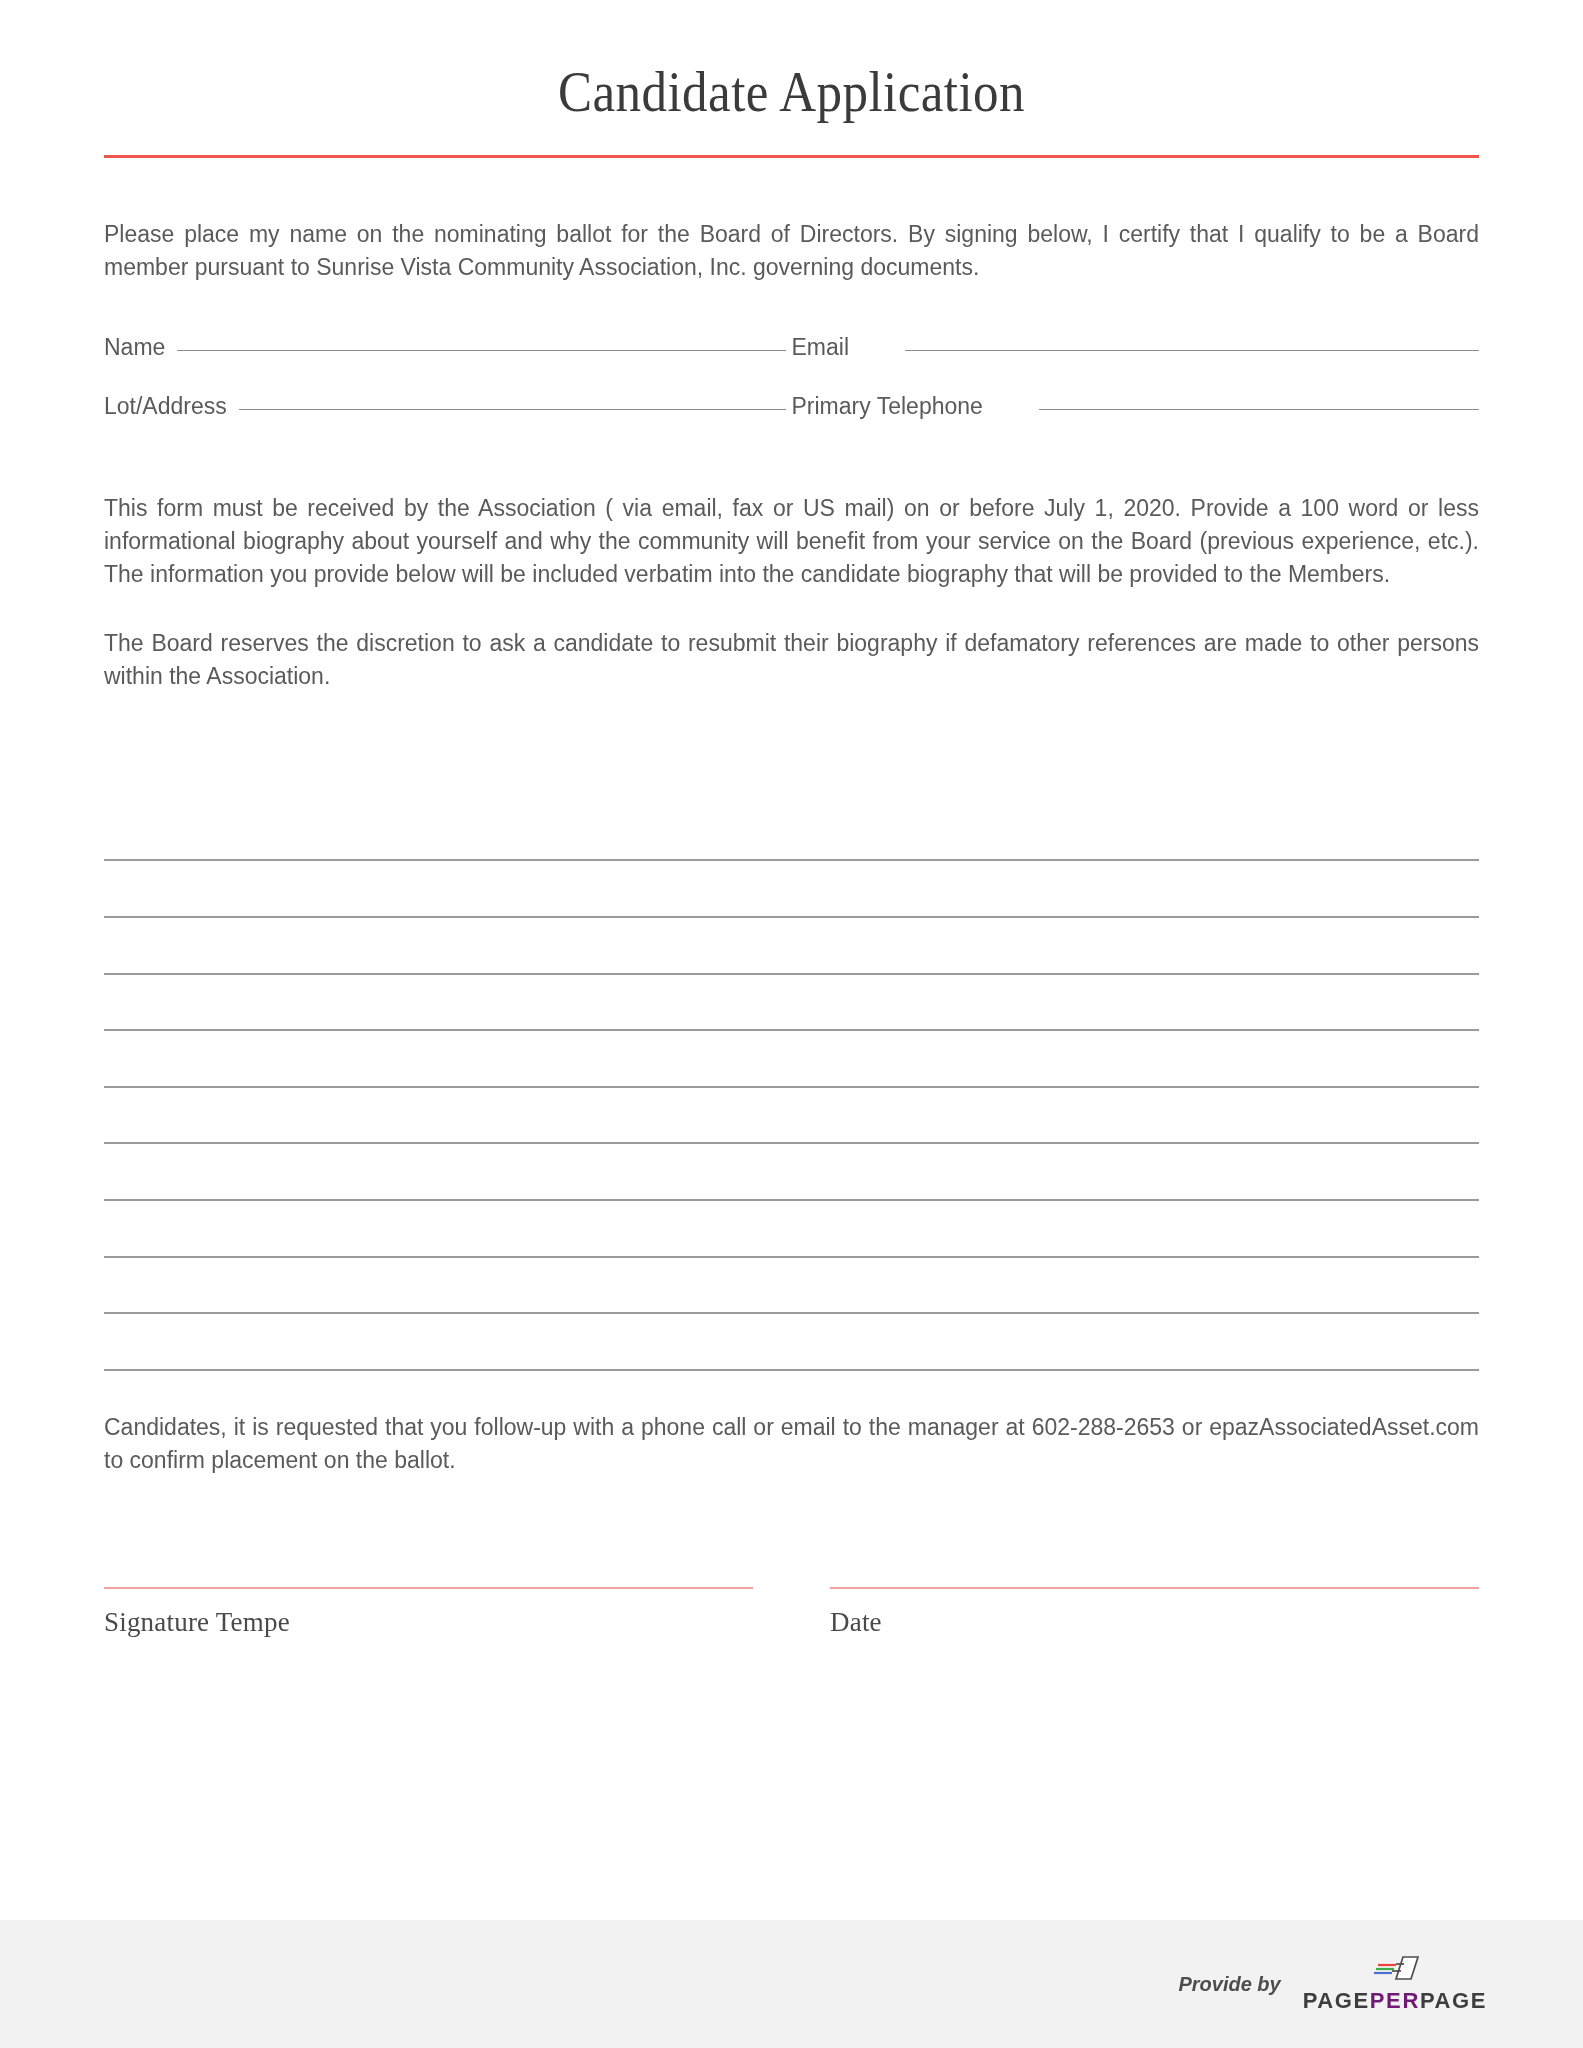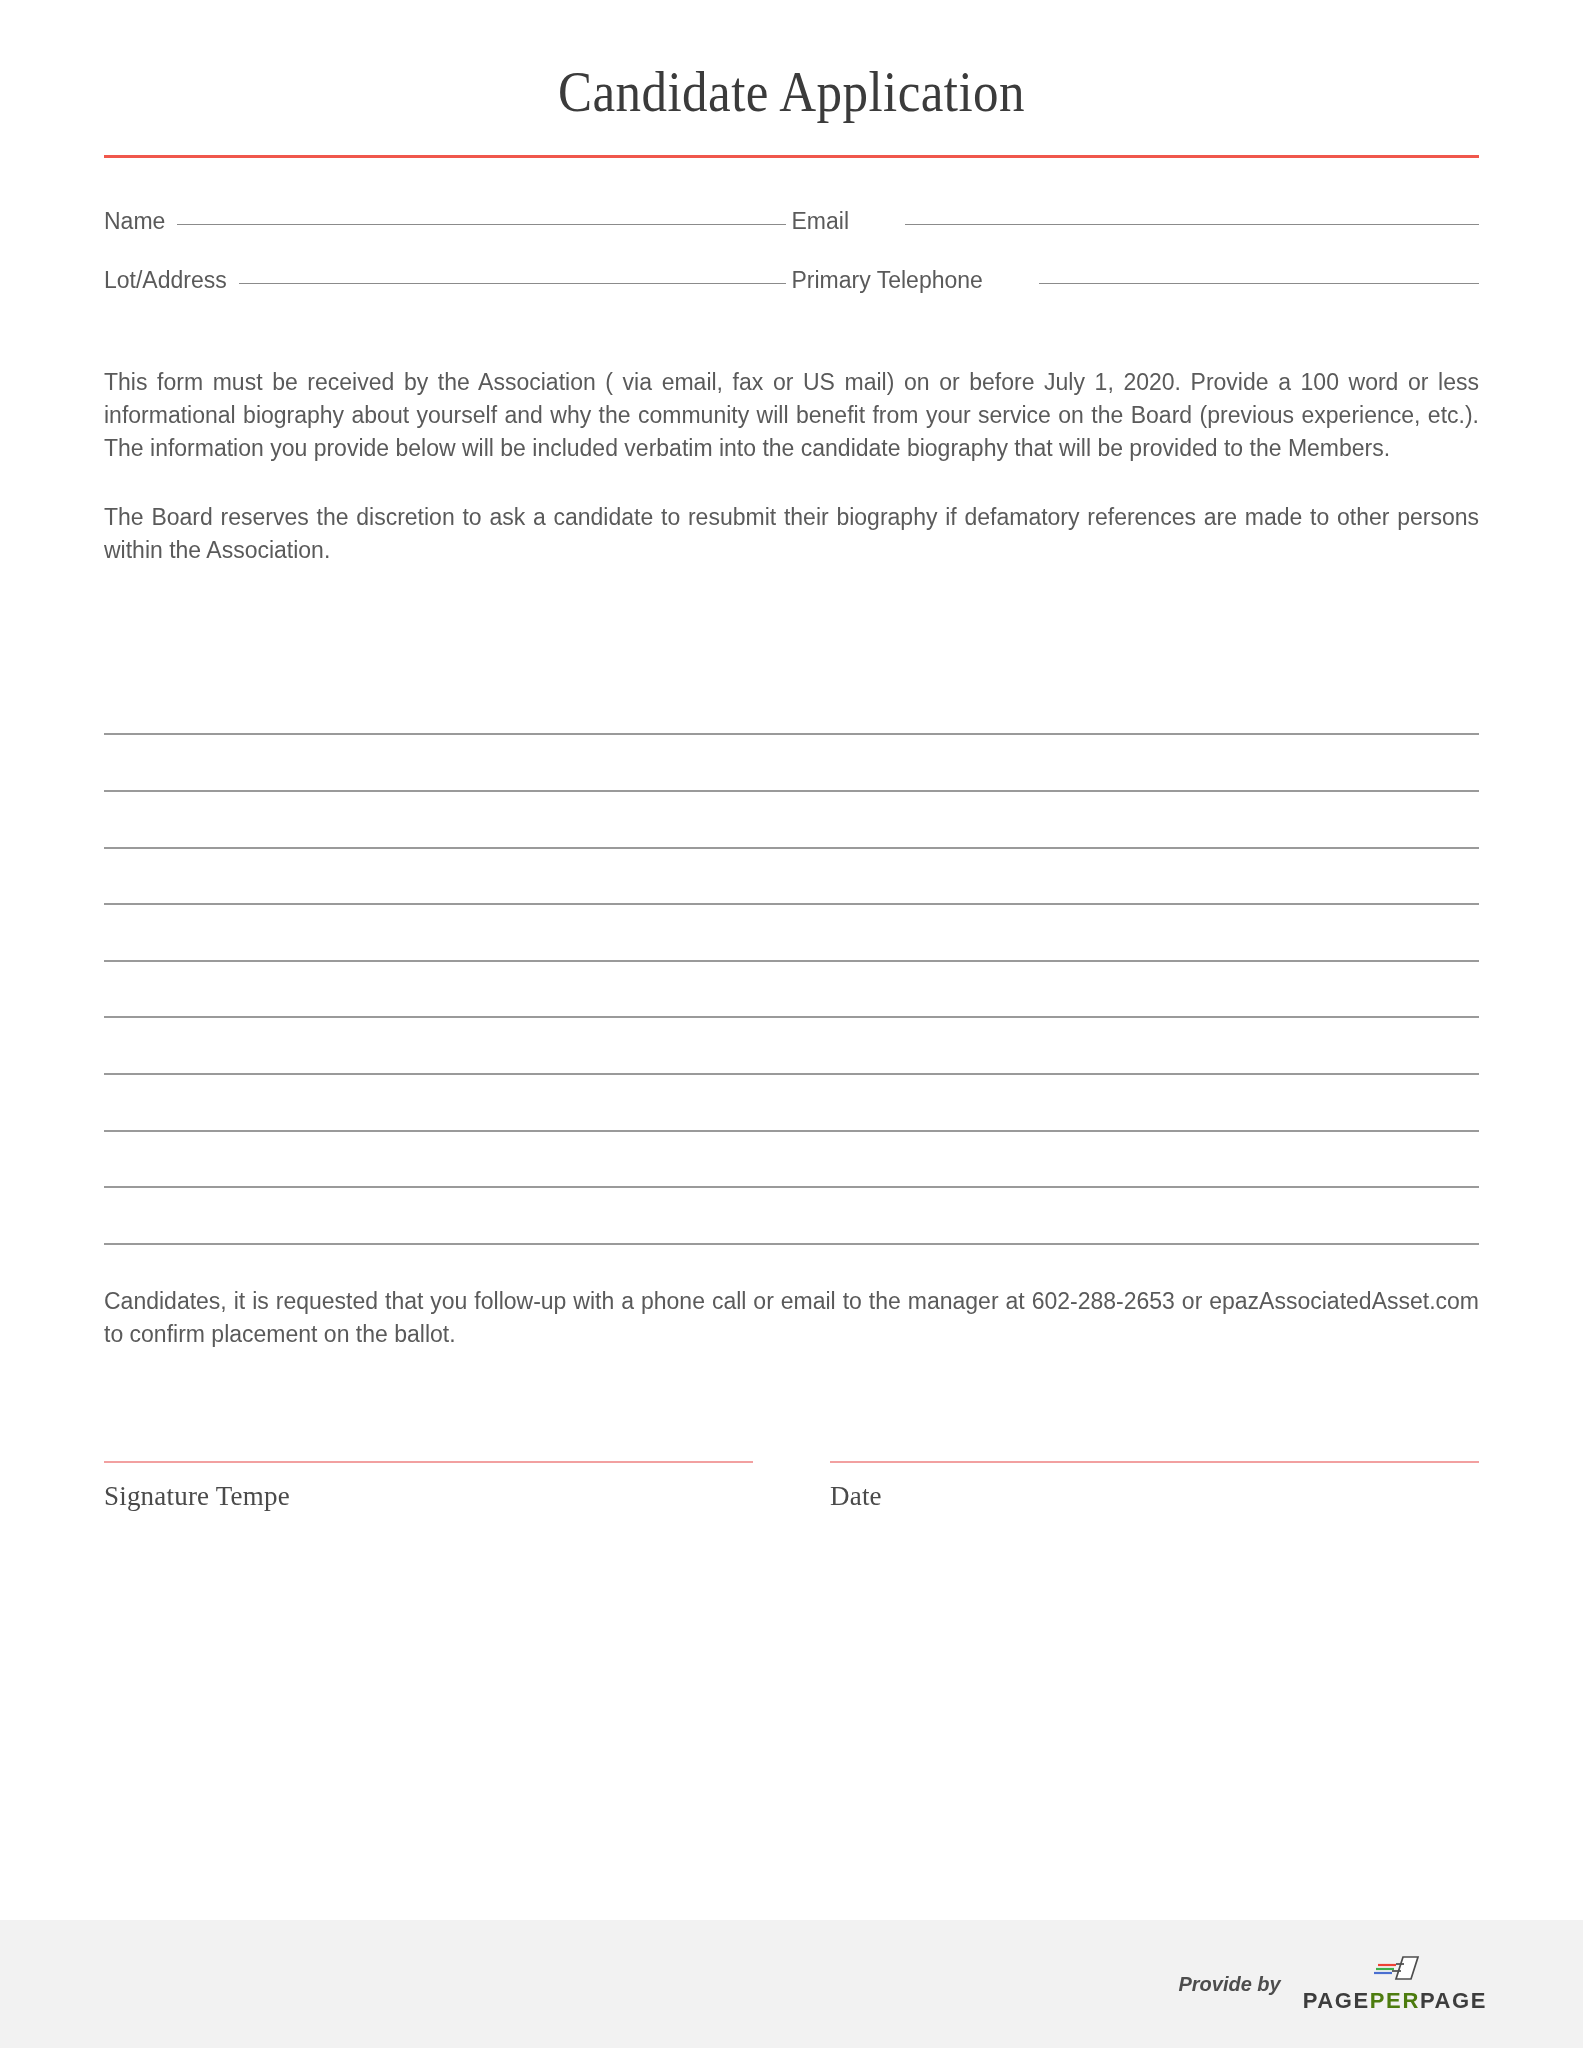--- a/index.html
+++ b/index.html
@@ -156,33 +156,34 @@
   .brand-logo {
     margin-bottom: 1px;
     margin-left: 4px;
   }
   .brand-text {
     font-size: 22px;
     font-weight: bold;
     letter-spacing: 1.6px;
     color: #3d3d3d;
   }
-  .brand-text .per { color: #4d7c0f; }
+  .brand-text .per { color: #701a75; }
 </style>
 </head>
 <body>
 
 <div class="page">
 
 
   <div class="doc-title">Candidate Application</div>
   <div class="title-rule"></div>
 
   <div class="content">
 
+    <p class="body-text intro">Please place my name on the nominating ballot for the Board of Directors. By signing below, I certify that I qualify to be a Board member pursuant to Sunrise Vista Community Association, Inc. governing documents.</p>
 
     <div class="field-block">
 
       <div class="field-row">
         <div class="field left">
           <span class="field-label">Name</span>
           <span class="field-line"></span>
         </div>
         <div class="field right">
           <span class="field-label">Email</span>

